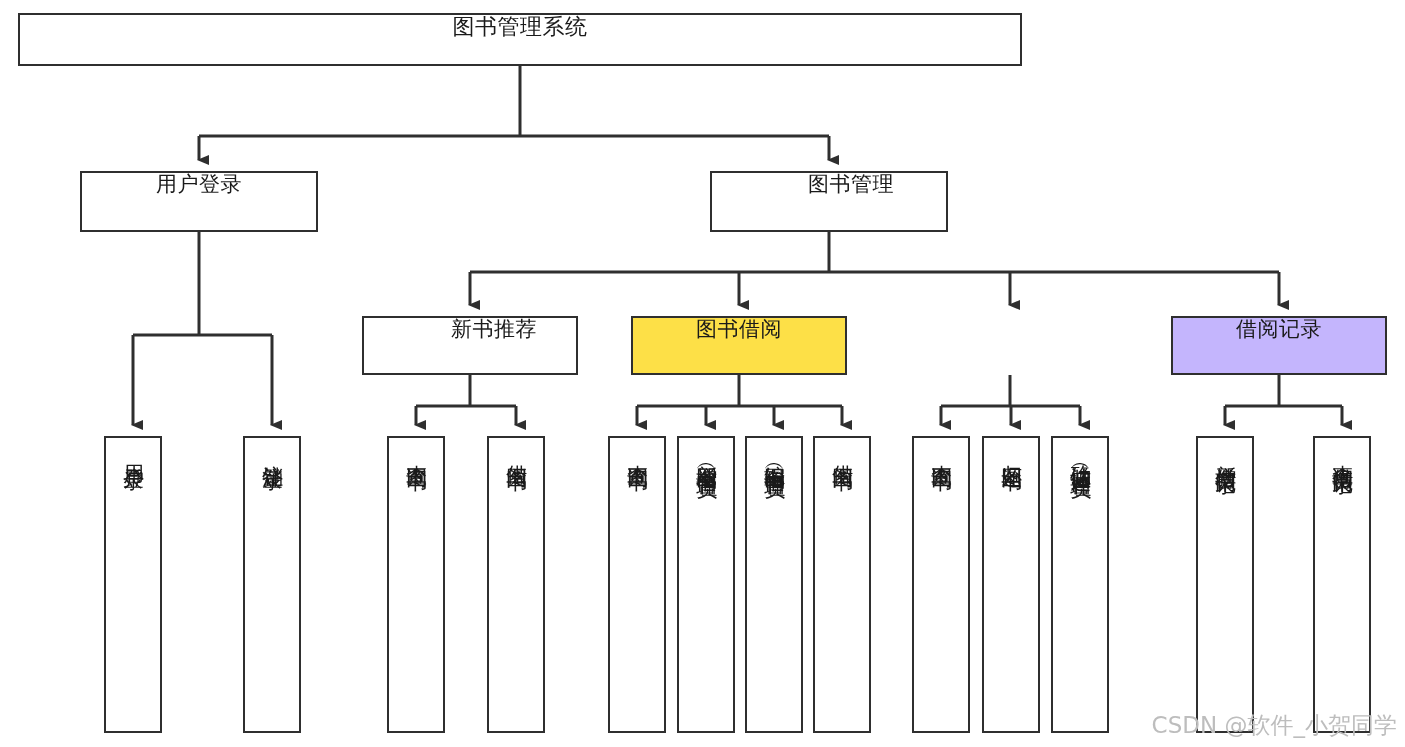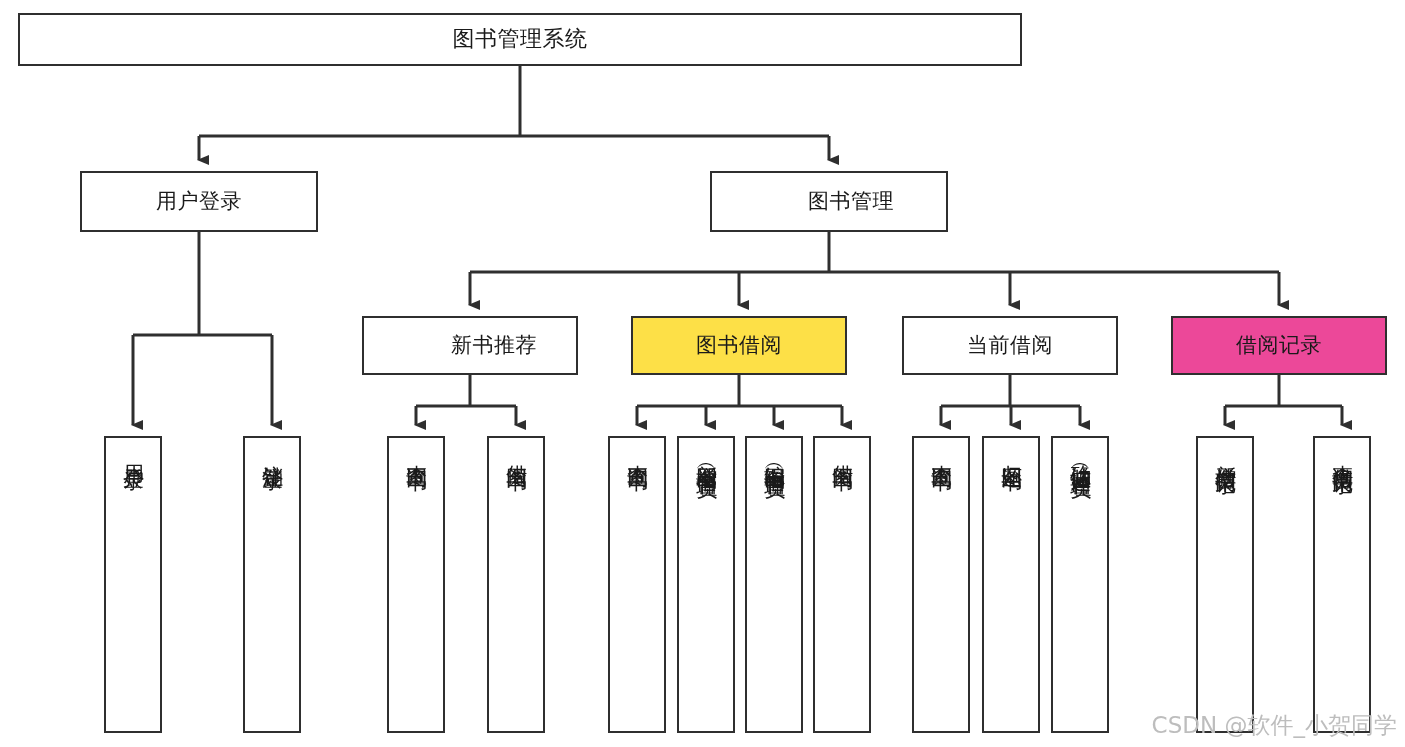--- a/index.html
+++ b/index.html
@@ -25,21 +25,21 @@
     width: 1405px;
     height: 747px;
     pointer-events: none;
   }
   .node {
     position: absolute;
     box-sizing: border-box;
     border: 2.5px solid #2f2f2f;
     background: #ffffff;
     display: flex;
-    align-items: center;
+    align-items: flex-start;
     justify-content: center;
     color: #1a1a1a;
   }
   .node .label {
     display: block;
     text-align: center;
     letter-spacing: 0.5px;
   }
   
   .node.horiz .label {
@@ -140,24 +140,21 @@
   <div class="node horiz" style="left: 710px; top: 171px; width: 238px; height: 61px; border-color: rgb(47, 47, 47); background: rgb(255, 255, 255); color: rgb(26, 26, 26); padding-left: 44px;">
     <span class="label">图书管理</span>
   </div>
 
   <div class="node horiz" style="left: 362px; top: 316px; width: 216px; height: 59px; border-color: rgb(47, 47, 47); background: rgb(255, 255, 255); color: rgb(26, 26, 26); padding-left: 48px;">
     <span class="label">新书推荐</span>
   </div>
   <div class="node horiz" style="left: 631px; top: 316px; width: 216px; height: 59px; border-color: rgb(47, 47, 47); background: #fde047; color: rgb(26, 26, 26);">
     <span class="label">图书借阅</span>
   </div>
-  <div class="node horiz" style="left: 902px; top: 316px; width: 216px; height: 59px; border-color: rgb(47, 47, 47); background: rgb(255, 255, 255); color: rgb(26, 26, 26);">
-    <span class="label">当前借阅</span>
-  </div>
-  <div class="node horiz" style="left: 1171px; top: 316px; width: 216px; height: 59px; border-color: rgb(47, 47, 47); background: #ec4899; color: rgb(26, 26, 26);">
+  <div class="node horiz" style="left: 1171px; top: 316px; width: 216px; height: 59px; border-color: rgb(47, 47, 47); background: #c4b5fd; color: rgb(26, 26, 26);">
     <span class="label">借阅记录</span>
   </div>
 
   <div class="node vert" style="left: 104px; top: 436px; width: 58px; height: 297px; border-color: rgb(47, 47, 47); background: rgb(255, 255, 255); color: rgb(26, 26, 26);">
     <span class="label">用户登录</span>
   </div>
   <div class="node vert" style="left: 243px; top: 436px; width: 58px; height: 297px; border-color: rgb(47, 47, 47); background: rgb(255, 255, 255); color: rgb(26, 26, 26);">
     <span class="label">注销登录</span>
   </div>
   <div class="node vert" style="left: 387px; top: 436px; width: 58px; height: 297px; border-color: rgb(47, 47, 47); background: rgb(255, 255, 255); color: rgb(26, 26, 26);">

